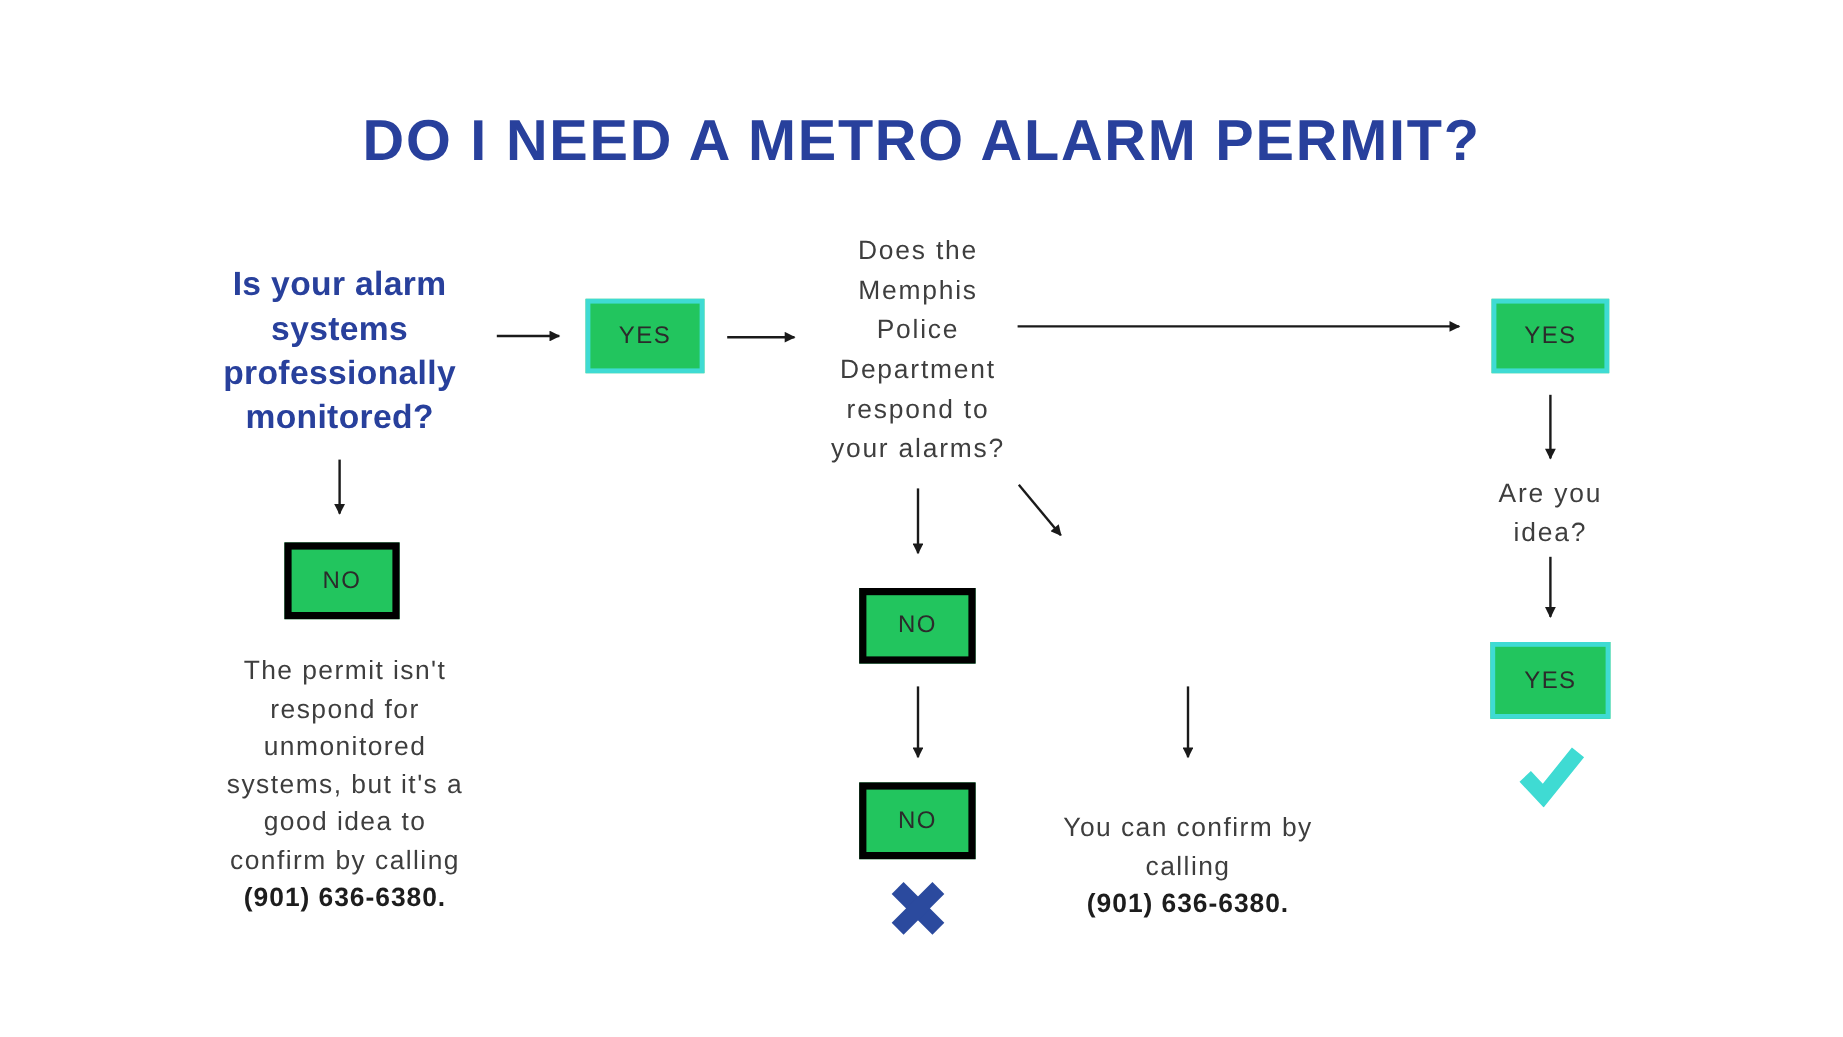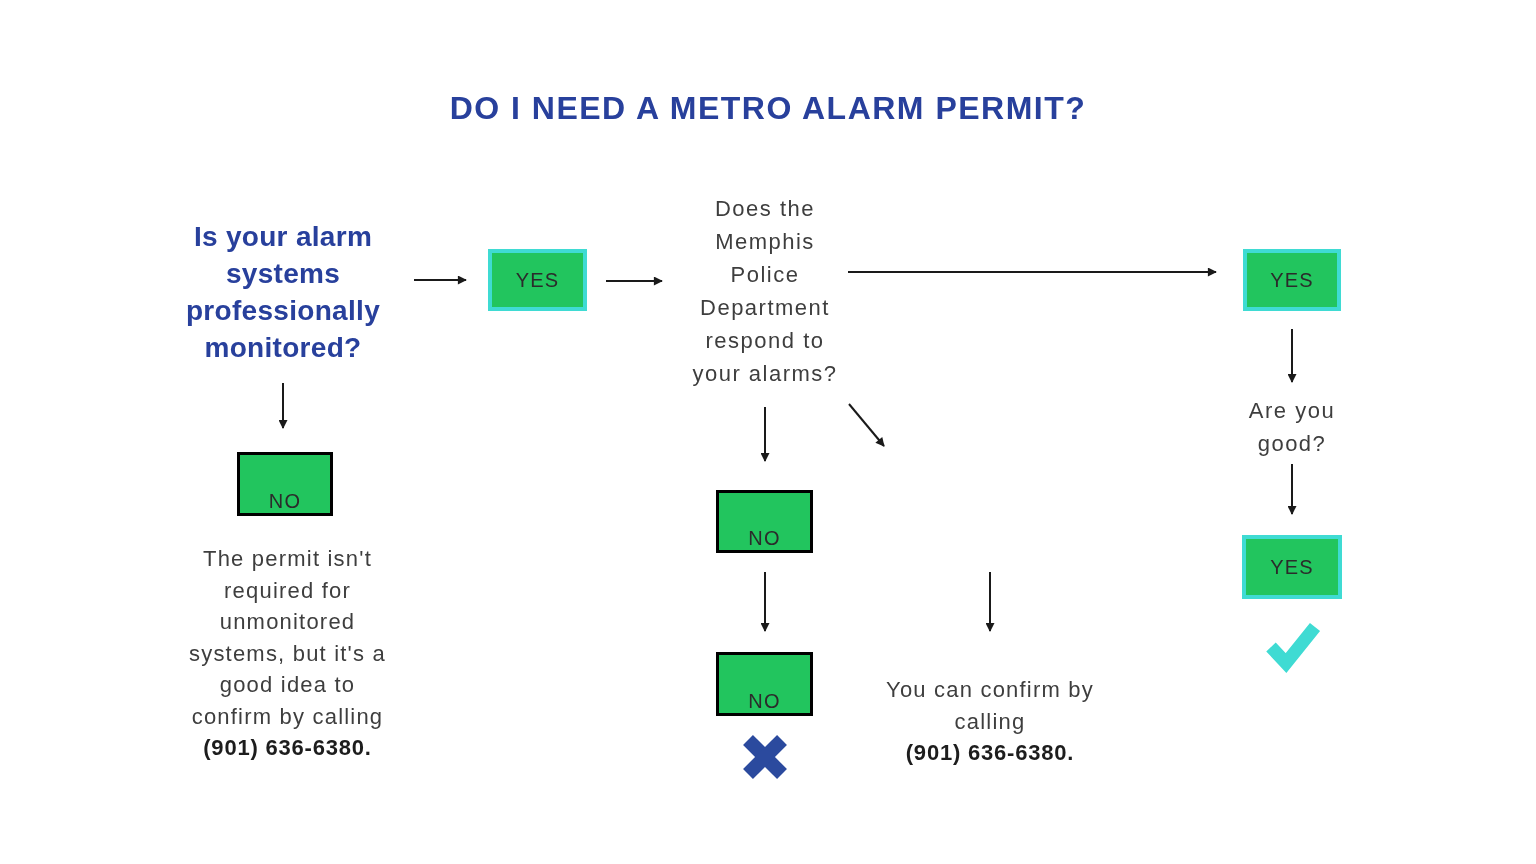--- a/index.html
+++ b/index.html
@@ -6,21 +6,21 @@
   #canvas{
     position:relative;width:1536px;height:864px;background:#ffffff;overflow:hidden;
     font-family:"Liberation Sans", sans-serif;
   }
   .abs{position:absolute;}
   .center{text-align:center;}
   .pre{white-space:pre-line;}
 
   .page-title{
     left:0;right:0;top:90px;text-align:center;
-    font-size:32px;font-weight:700;letter-spacing:1.5px;color:#28409C;
+    font-size:48px;font-weight:700;letter-spacing:1.5px;color:#28409C;
   }
   .q-blue{
     left:143px;top:218px;width:280px;
     font-size:28px;font-weight:700;line-height:37px;letter-spacing:.3px;color:#28409C;
   }
   .q-gray{
     font-size:22px;line-height:33px;letter-spacing:1.5px;color:#3E3E3E;
   }
   .q-mid{left:665px;top:192px;width:200px;}
   .q-sure{left:1232px;top:394px;width:120px;}
@@ -31,21 +31,21 @@
   .outcome-left{left:160px;top:543px;width:255px;}
   .outcome-mid{left:858px;top:674px;width:264px;}
   .phone{font-weight:700;color:#1D1D1D;letter-spacing:.8px;}
 
   .box{
     display:flex;align-items:center;justify-content:center;
     background:#22c55e;box-sizing:border-box;
     font-size:20px;letter-spacing:1.2px;color:#2B2B2B;
   }
   .box-teal{border:4px solid #3FDBD3;}
-  .box-blue{border:3px solid #000000;align-items:flex-end;}
+  .box-blue{border:6px solid #000000;}
 
   .b-yes1{left:488px;top:249px;width:99px;height:62px;}
   .b-yes-rt{left:1243px;top:249px;width:98px;height:62px;}
   .b-yes-rb{left:1242px;top:535px;width:100px;height:64px;}
   .b-no-left{left:237px;top:452px;width:96px;height:64px;}
   .b-no-mid1{left:716px;top:490px;width:97px;height:63px;}
   .b-idk{left:866px;top:490px;width:247px;height:63px;}
   .b-no-mid2{left:716px;top:652px;width:97px;height:64px;}
 
   svg{display:block;}
@@ -82,21 +82,21 @@
 systems
 professionally
 monitored?</div>
 
   <div class="abs box box-blue b-no-left">
     <span>NO</span>
   </div>
 
   <div class="abs body-text center outcome-left">
     <span class="pre">The permit isn't
-required for
+respond for
 unmonitored
 systems, but it's a
 good idea to
 confirm by calling</span>
     <br>
     <span class="phone">(901) 636-6380.</span>
   </div>
 
   <div class="abs box box-teal b-yes1">
     <span>YES</span>
@@ -130,21 +130,21 @@
 calling</span>
     <br>
     <span class="phone">(901) 636-6380.</span>
   </div>
 
   <div class="abs box box-teal b-yes-rt">
     <span>YES</span>
   </div>
 
   <div class="abs q-gray q-sure center pre">Are you
-good?</div>
+idea?</div>
 
   <div class="abs box box-teal b-yes-rb">
     <span>YES</span>
   </div>
 
   <svg class="abs" style="left:1264px;top:618px;" width="58" height="55" viewBox="0 0 58 55">
     <path d="M7 29 L22 45 L51 9" stroke="#3FDBD3" stroke-width="13" fill="none" stroke-linecap="butt"></path>
   </svg>
 
 </div>

